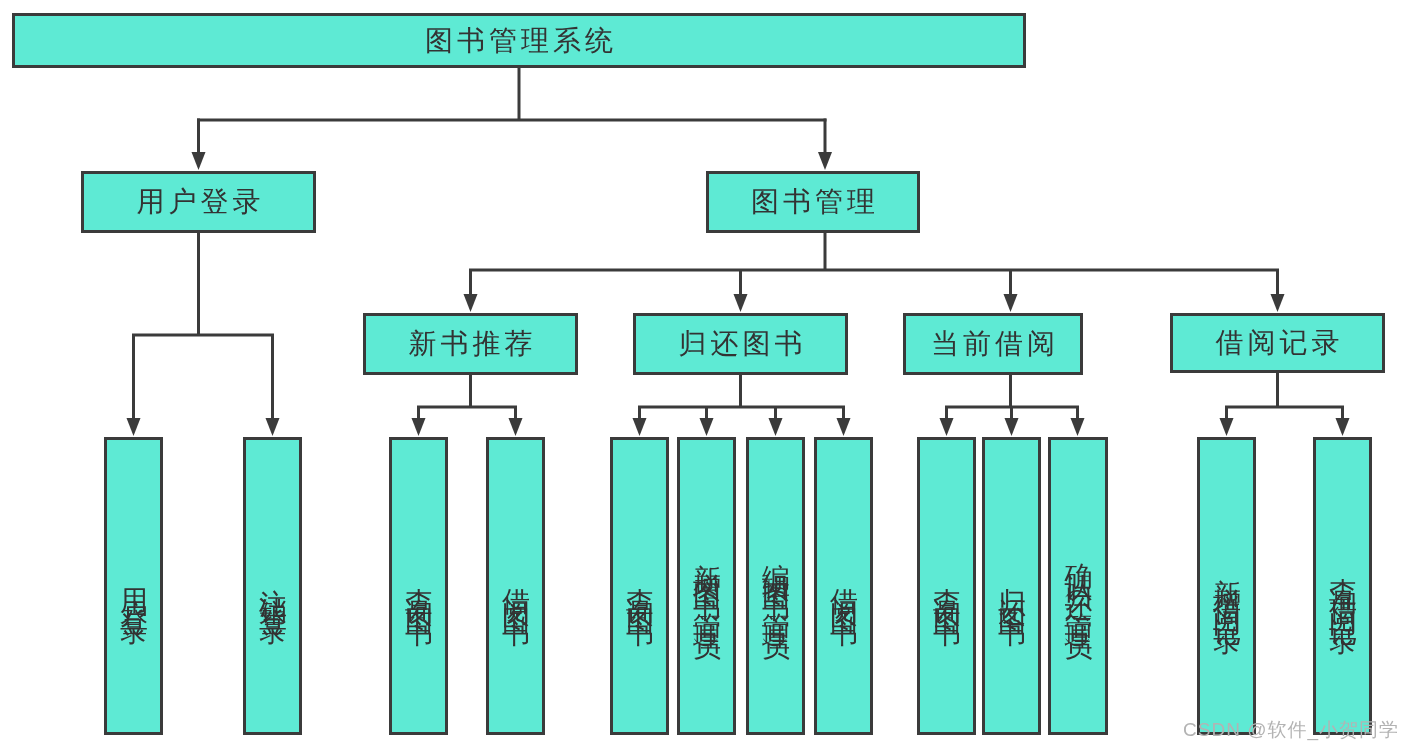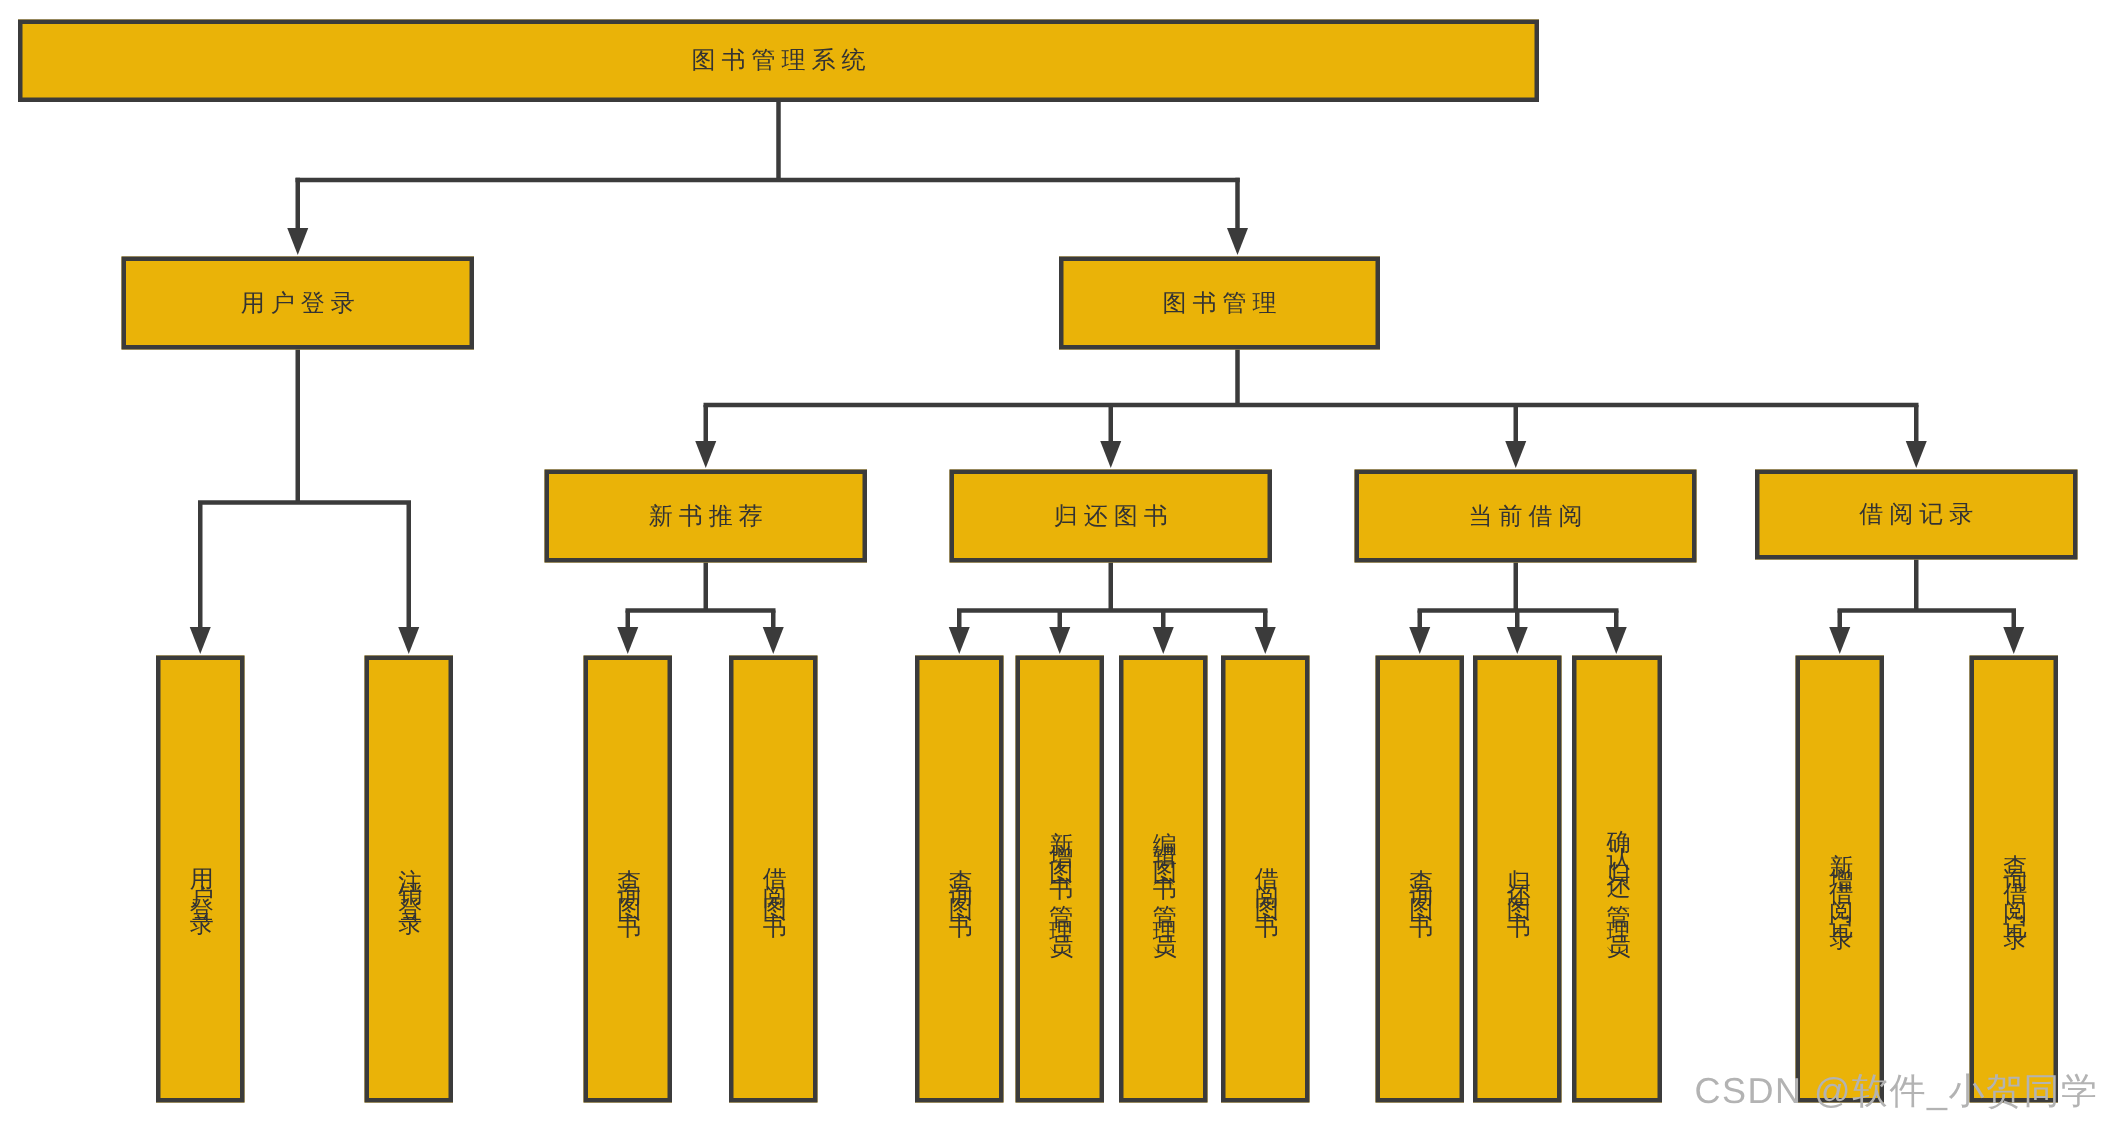--- a/index.html
+++ b/index.html
@@ -20,45 +20,45 @@
     left: 0;
     top: 0;
     width: 1405px;
     height: 747px;
     pointer-events: none;
   }
   .node {
     position: absolute;
     box-sizing: border-box;
     border: 3px solid #3b3b3b;
-    background: #eab308;
+    background: #5eead4;
     display: flex;
     align-items: center;
     justify-content: center;
     color: #333333;
-    font-size: 16px;
+    font-size: 28px;
     letter-spacing: 4px;
     text-indent: 4px;
     white-space: nowrap;
     z-index: 2;
   }
   .v-node {
     writing-mode: vertical-rl;
     text-orientation: mixed;
     letter-spacing: 10px;
     text-indent: 0;
     white-space: normal;
     line-height: 1;
   }
   .watermark {
     position: absolute;
     right: 6px;
     bottom: 4px;
     color: #b3b3b3;
-    font-size: 24px;
+    font-size: 19px;
     letter-spacing: 1px;
     z-index: 3;
   }
 </style>
 </head>
 <body>
 
 <div id="stage">
 
   <svg id="connectors" viewBox="0 0 1405 747" xmlns="http://www.w3.org/2000/svg">
@@ -128,21 +128,21 @@
     </g>
   </svg>
 
   <div class="node" style="left:12px; top:13px; width:1014px; height:55px;">图书管理系统</div>
 
   <div class="node" style="left:81px; top:171px; width:235px; height:62px;">用户登录</div>
   <div class="node" style="left:706px; top:171px; width:214px; height:62px;">图书管理</div>
 
   <div class="node" style="left:363px; top:313px; width:215px; height:62px;text-align:right;">新书推荐</div>
   <div class="node" style="left:633px; top:313px; width:215px; height:62px;">归还图书</div>
-  <div class="node" style="left:903px; top:313px; width:228px; height:62px;">当前借阅</div>
+  <div class="node" style="left:903px; top:313px; width:180px; height:62px;">当前借阅</div>
   <div class="node" style="left:1170px; top:313px; width:215px; height:60px;">借阅记录</div>
 
   <div class="node v-node" style="left:104px; top:437px; width:59px; height:298px;">用户登录</div>
   <div class="node v-node" style="left:243px; top:437px; width:59px; height:298px;">注销登录</div>
 
   <div class="node v-node" style="left:389px; top:437px; width:59px; height:298px;">查询图书</div>
   <div class="node v-node" style="left:486px; top:437px; width:59px; height:298px;">借阅图书</div>
 
   <div class="node v-node" style="left:610px; top:437px; width:59px; height:298px;">查询图书</div>
   <div class="node v-node" style="left:677px; top:437px; width:59px; height:298px;">新增图书（管理员）</div>

